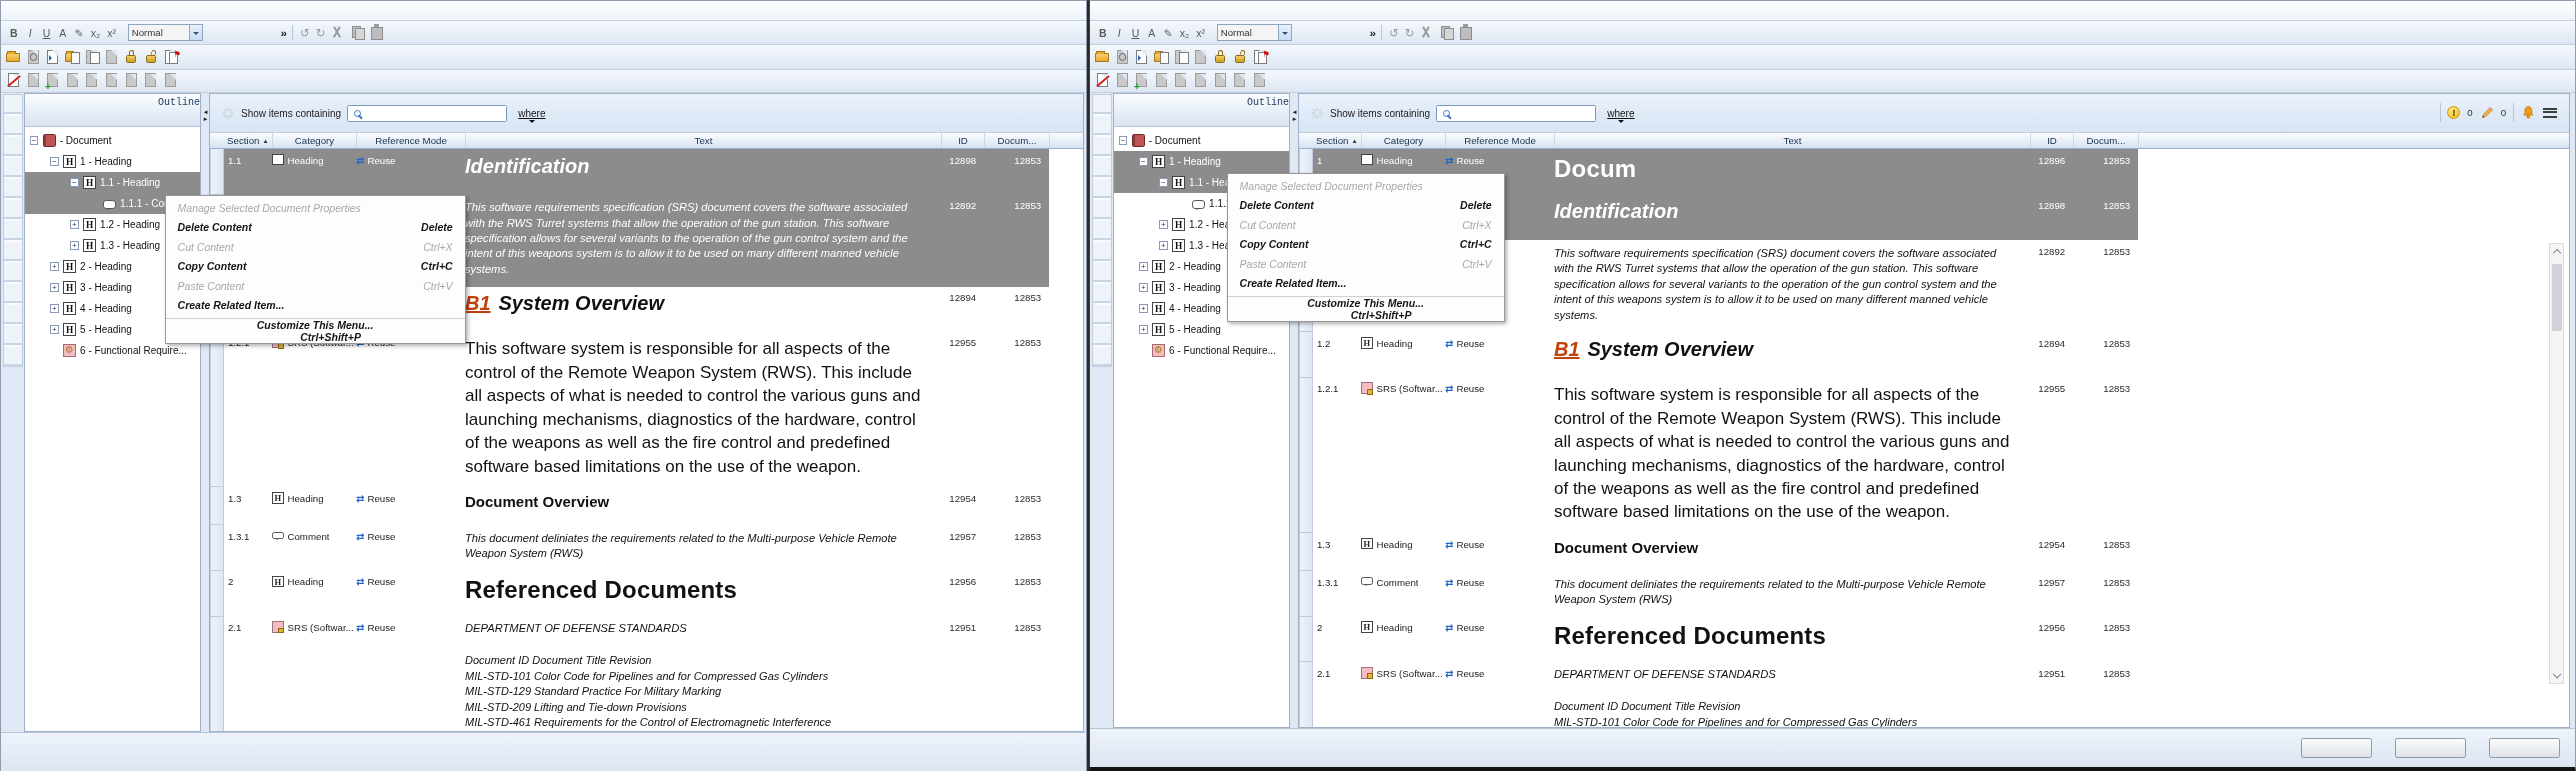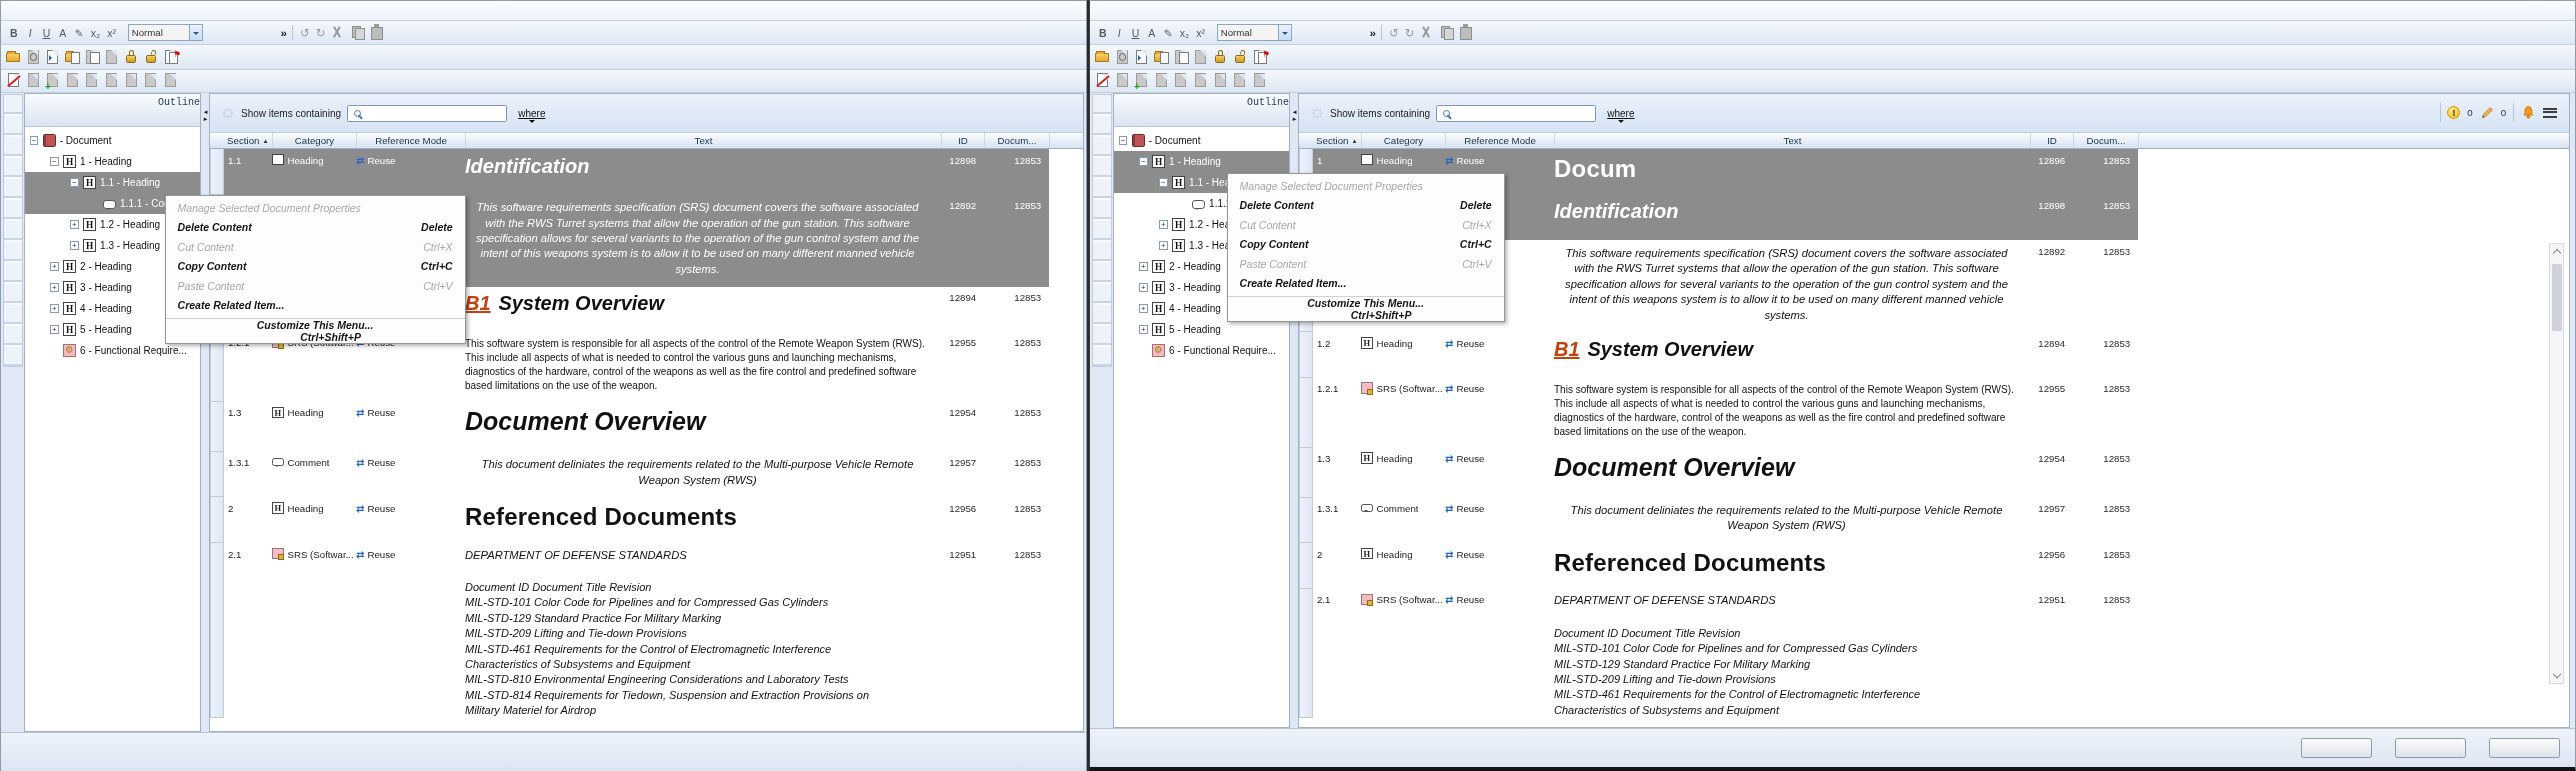--- a/index.html
+++ b/index.html
@@ -138,24 +138,24 @@
   .c-text{padding-right:11px;color:#111;}
   .trow.selected .c-text{color:#fff;}
   .tlink{color:#c2410c;text-decoration:underline;margin-right:7.8px;}
   .tlink:empty{display:none;}
   .dod-title:empty,.dod-lines:empty{display:none;}
   .k-h1>.c-text{padding-bottom:12.4px;}
   .k-h1 .rowtext{font-size:24px;font-weight:bold;letter-spacing:0.2px;}
   .k-h2>.c-text{padding-bottom:17px;}
   .k-h2 .rowtext,.k-h2 .tlink{font-size:20px;font-weight:bold;font-style:italic;}
   .k-h3>.c-text{padding-bottom:15.5px;}
-  .k-h3 .rowtext{font-size:25px;font-weight:bold;font-style:italic;}
+  .k-h3 .rowtext{font-size:15px;font-weight:bold;}
   .k-para>.c-text,.k-para-em>.c-text{padding-bottom:9.3px;}
-  .k-para .rowtext{font-size:10px;line-height:1.38;display:block;}
-  .k-para-em .rowtext{font-size:11.2px;line-height:1.38;font-style:italic;display:block;text-align:center;}
+  .k-para .rowtext{font-size:17px;line-height:1.38;display:block;}
+  .k-para-em .rowtext{font-size:11.2px;line-height:1.38;font-style:italic;display:block;}
   .k-dod .dod-title{font-size:11.2px;font-style:italic;}
   .k-dod .dod-lines{font-size:11px;font-style:italic;line-height:1.4;white-space:pre-line;margin-top:19.4px;}
 
   
   .statusbar{position:absolute;left:0;right:0;bottom:0;height:39px;background:linear-gradient(#eef3fa,#dbe5f2);border-top:0.8px solid #b6c4d8;}
   .btnrow{position:absolute;right:15.5px;top:8.5px;display:flex;gap:23px;}
   .btn{min-width:71px;height:20px;border:0.8px solid #8e9aa8;border-radius:2.3px;background:linear-gradient(#fdfdfd,#dde1e8);font-size:10.5px;color:#111;text-align:center;line-height:18.6px;padding:0 9.3px;cursor:pointer;}
 
   
   .vscroll{position:absolute;right:5.4px;top:149px;bottom:43px;width:14.7px;background:#f4f5f7;border:0.8px solid #d8dce1;}

